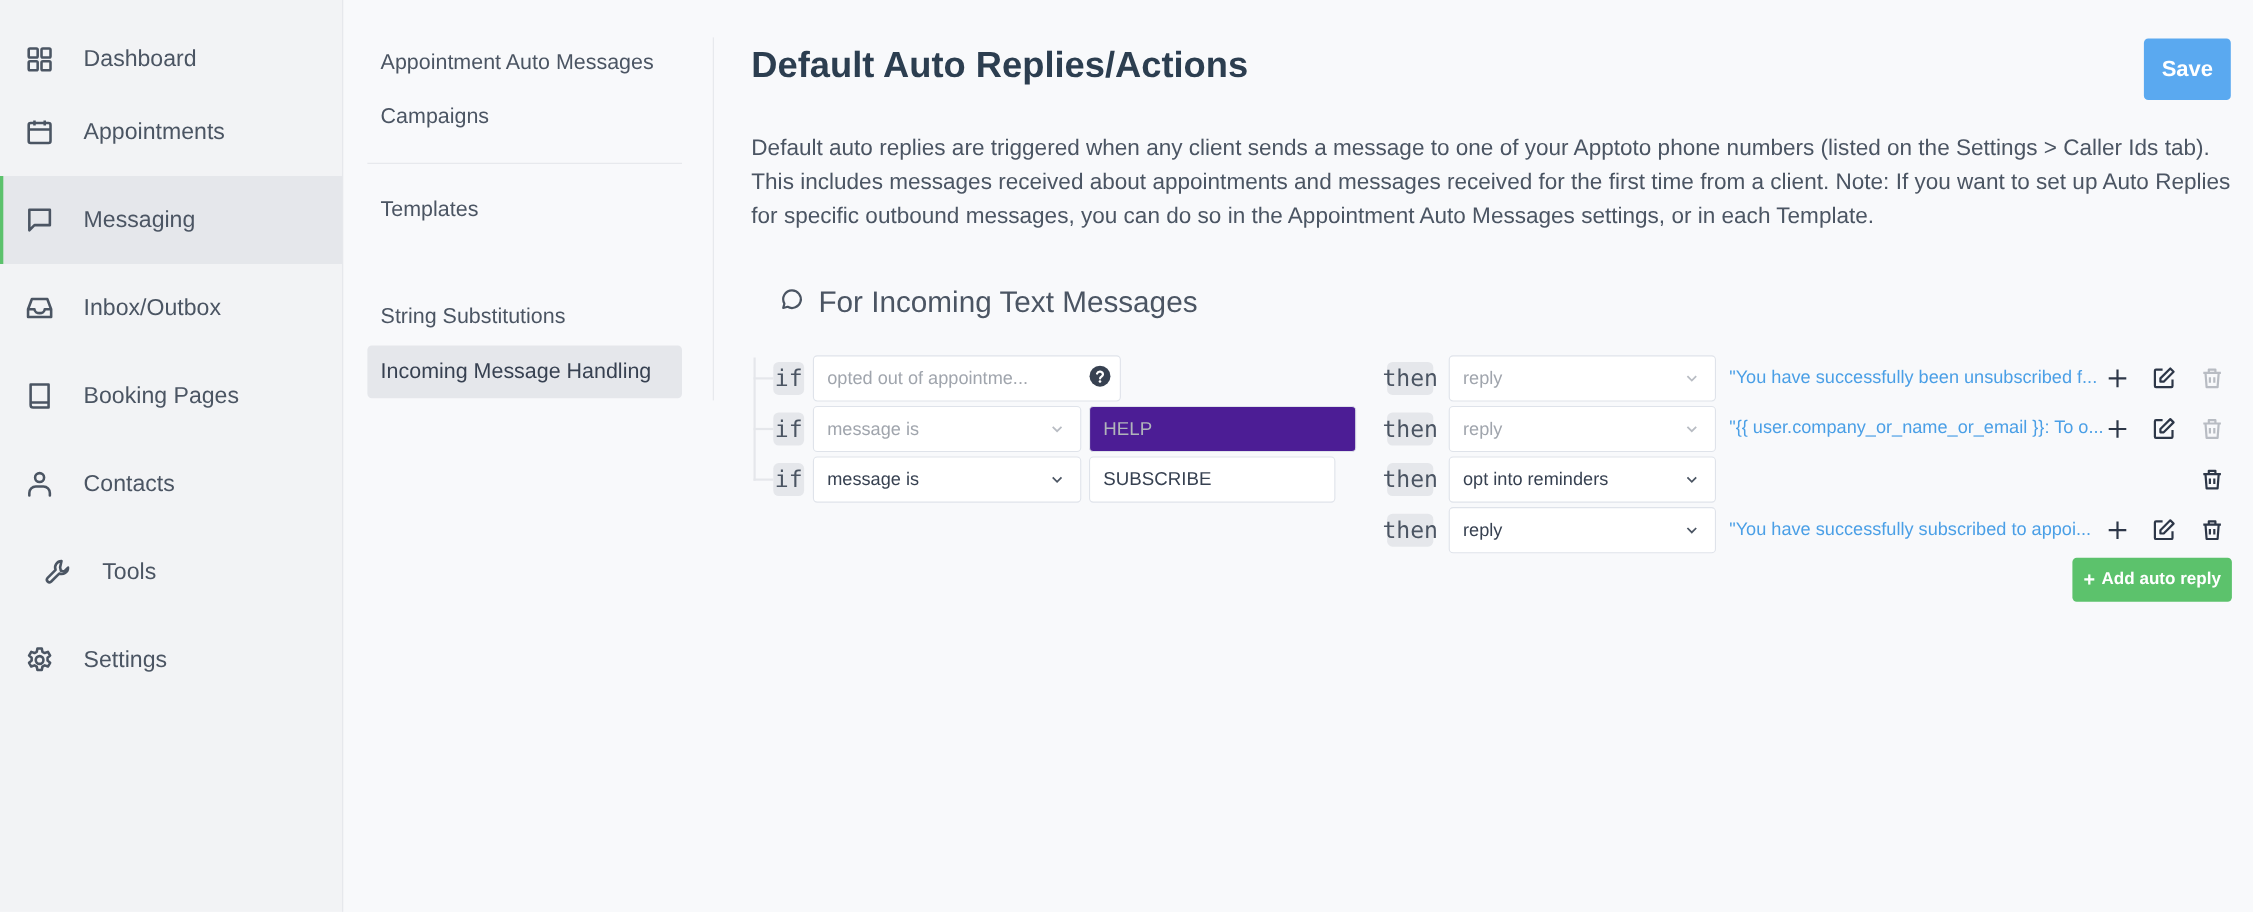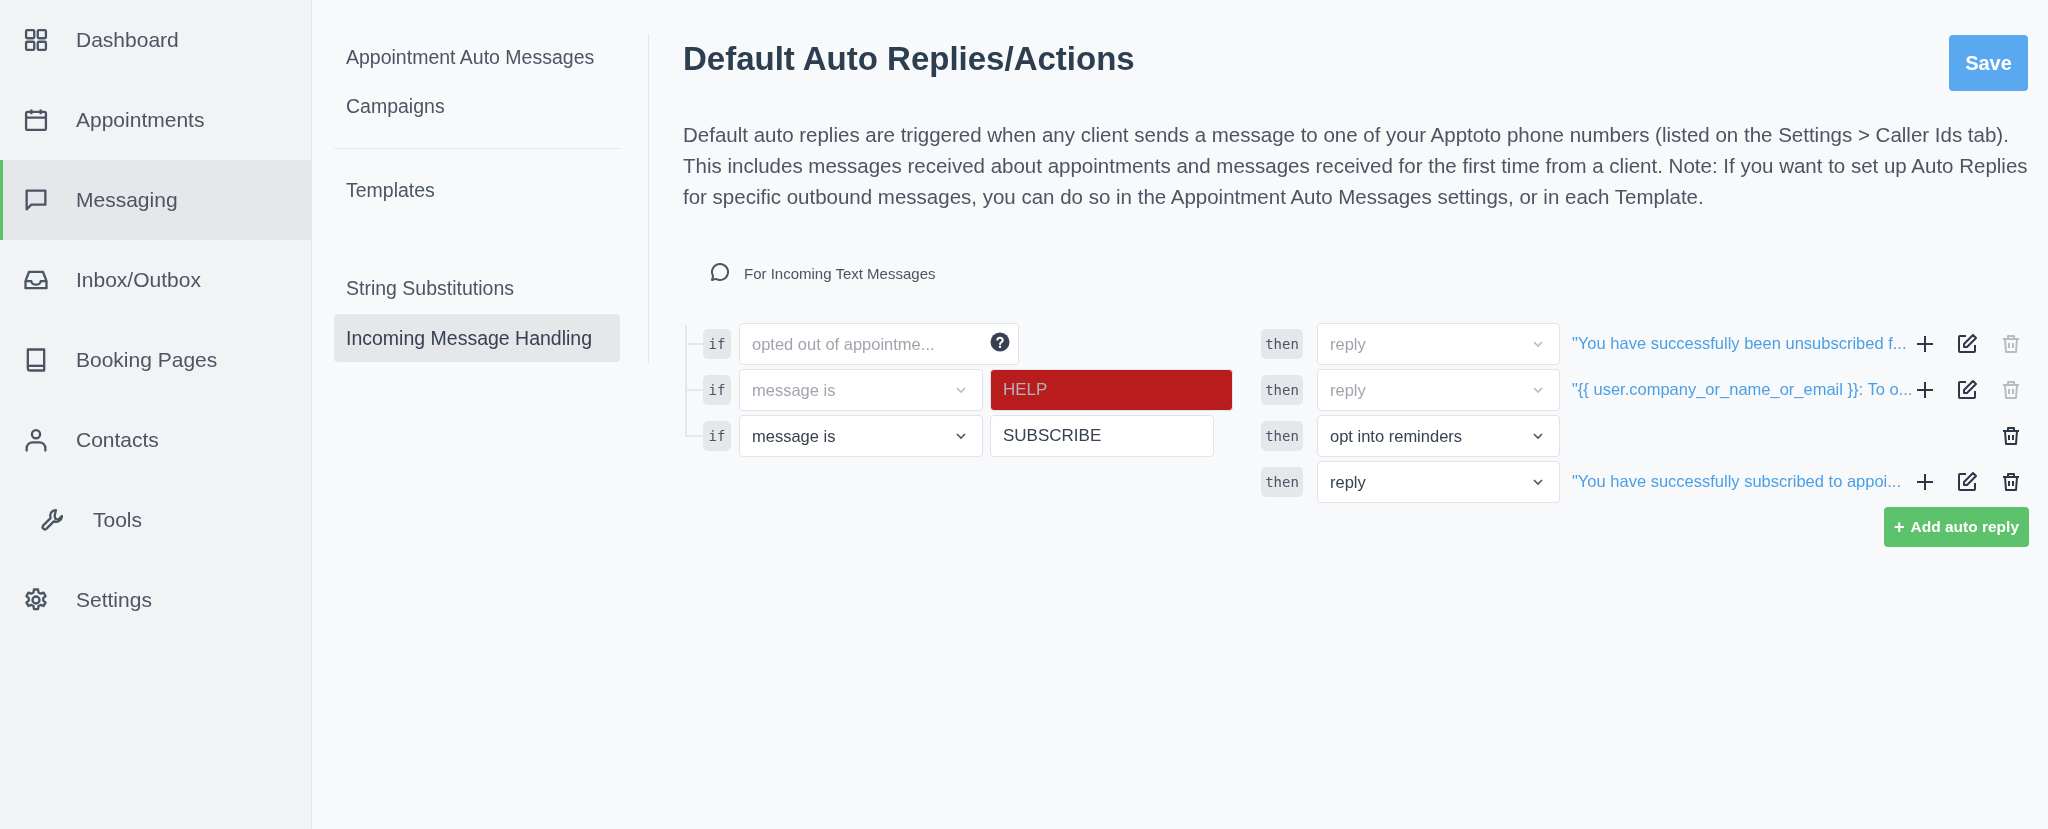--- a/index.html
+++ b/index.html
@@ -54,52 +54,52 @@
     background: #5aa9f0; color: #fff; border: none; border-radius: 4px;
     font-size: 20px; font-weight: bold; cursor: pointer;
     font-family: "Liberation Sans", sans-serif;
   }
   .description {
     position: absolute; left: 683px; top: 119px; width: 1345px;
     font-size: 20.5px; line-height: 31px; color: #4b5563;
   }
   .section-title {
     position: absolute; left: 708px; top: 260px; display: flex; align-items: center; gap: 12px;
-    font-size: 15px; color: #4b5563;
+    font-size: 27px; color: #4b5563;
   }
   .section-title svg { width: 24px; height: 24px; }
 
   
   .tree-v { position: absolute; left: 685px; top: 325px; width: 2px; height: 112px; background: #e5e7eb; }
   .tree-h { position: absolute; left: 685px; width: 18px; height: 2px; background: #e5e7eb; }
 
   .kw {
     position: absolute; height: 30px; border-radius: 5px; background: #e5e7eb;
-    font-family: "DejaVu Sans Mono", "Liberation Mono", monospace; font-size: 14px; color: #4b5563;
+    font-family: "DejaVu Sans Mono", "Liberation Mono", monospace; font-size: 21px; color: #4b5563;
     display: flex; align-items: center; justify-content: center;
   }
   .kw.if { width: 28px; }
   .kw.then { width: 42px; }
 
   .select {
     position: absolute; height: 42px; background: #fff;
     border: 1px solid #dfe3ea; border-radius: 4px;
     display: flex; align-items: center; padding-left: 12px;
     font-size: 16.5px; color: #374151; cursor: pointer;
   }
   .select.muted { color: #a0a5ad; }
   .select .chev { position: absolute; right: 14px; top: 13px; width: 14px; height: 14px; color: #4b5563; }
   .select.muted .chev { color: #b8bcc3; }
   .textbox {
     position: absolute; height: 42px; background: #fff;
     border: 1px solid #dfe3ea; border-radius: 4px;
     display: flex; align-items: center; padding-left: 12px;
     font-size: 17px; color: #374151;
   }
-  .textbox.disabled { background: #b91c1c; color: #b0b4ba; }
+  .textbox.disabled { background: #4c1d95; color: #b0b4ba; }
   .help-icon { position: absolute; width: 20px; height: 20px; }
 
   .reply-text {
     position: absolute; left: 1572px; font-size: 16.5px; color: #4a9fe6; white-space: nowrap; cursor: pointer;
   }
   .action-icon { position: absolute; width: 24px; height: 24px; cursor: pointer; color: #2d3748; }
   .action-icon.disabled { color: #b8bcc3; }
   .action-icon svg { width: 24px; height: 24px; }
 
   .add-btn {
@@ -107,21 +107,21 @@
     background: #5cc26c; color: #fff; border: none; border-radius: 4px;
     font-size: 15.5px; font-weight: bold; cursor: pointer;
     font-family: "Liberation Sans", sans-serif;
     display: flex; align-items: center; justify-content: center; gap: 6px;
   }
 </style>
 </head>
 <body>
 
 <nav class="sidebar">
-  <div class="nav-item" style="top:0;">
+  <div class="nav-item" style="top:14px;">
     <span class="nav-icon">
       <svg viewBox="0 0 24 24" fill="none" stroke="currentColor" stroke-width="2">
           <rect x="3.5" y="3.5" width="7" height="7" rx="1"></rect>
           <rect x="13.5" y="3.5" width="7" height="7" rx="1"></rect>
           <rect x="3.5" y="13.5" width="7" height="7" rx="1"></rect>
           <rect x="13.5" y="13.5" width="7" height="7" rx="1"></rect>
         </svg>
     </span>
     <span class="nav-label">Dashboard</span>
   </div>

